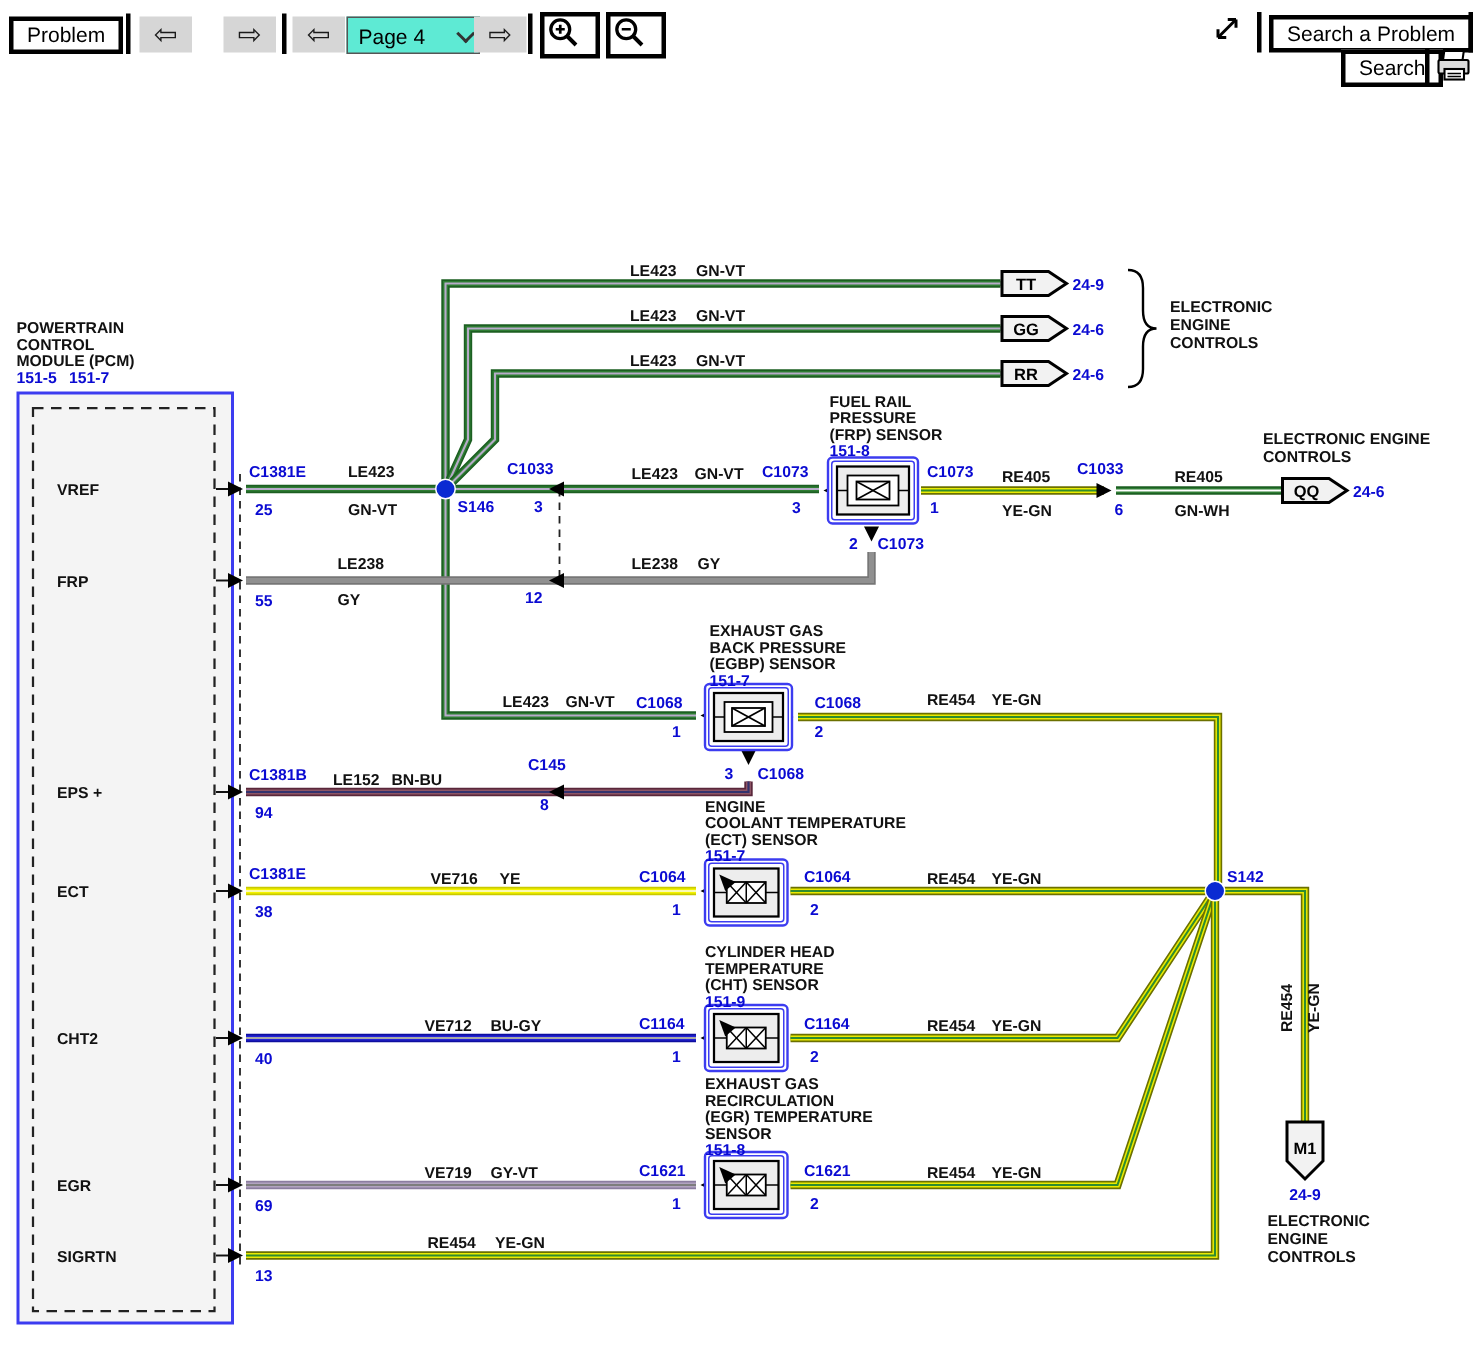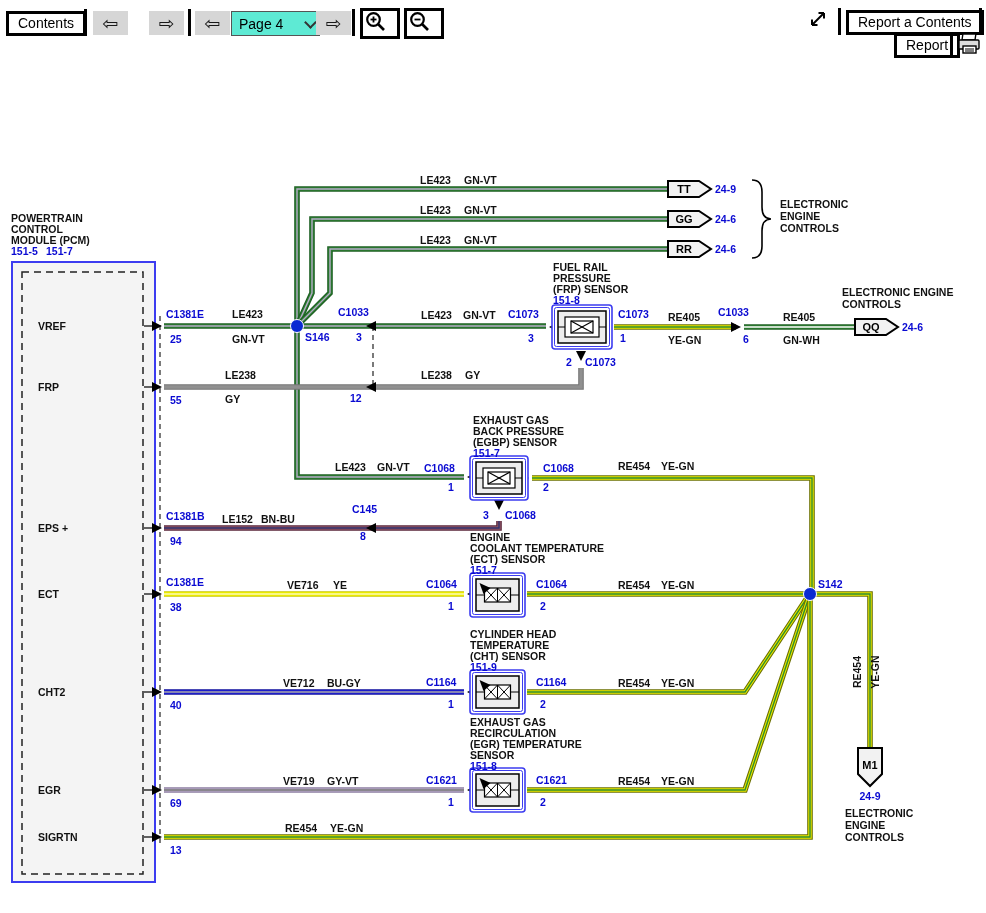--- a/index.html
+++ b/index.html
@@ -310,21 +310,21 @@
       <text x="536" y="686" class="b" text-anchor="start">C1164</text>
       <text x="540" y="708" class="b" text-anchor="start">2</text>
       <text x="426" y="784" class="b" text-anchor="start">C1621</text>
       <text x="448" y="806" class="b" text-anchor="start">1</text>
       <text x="536" y="784" class="b" text-anchor="start">C1621</text>
       <text x="540" y="806" class="b" text-anchor="start">2</text>
     </svg>
 
   <div class="toolbar">
 
-    <button class="btn3 abs" style="left:6px;top:11px;border-width:3px;">Contents</button>
+    <button class="btn3 abs" style="left:6px;top:11px;border-width:3px;">Problem</button>
     <div class="sep abs" style="left:84px;top:9px;"></div>
 
     <button class="arrowbtn abs" style="left:93px;top:11px;"><span>⇦</span></button>
     <button class="arrowbtn abs" style="left:149px;top:11px;"><span>⇨</span></button>
     <div class="sep abs" style="left:188px;top:9px;"></div>
 
     <button class="arrowbtn abs" style="left:195px;top:11px;"><span>⇦</span></button>
     <div class="pagesel abs" style="left:231px;top:11px;">
       <span>Page 4</span>
       <span class="chev"></span>
@@ -349,24 +349,24 @@
     </button>
 
     <button class="iconbtn abs" style="left:808px;top:9px;">
       <svg width="20" height="20" viewBox="0 0 20 20">
         <line x1="4" y1="16" x2="16" y2="4" stroke="#000" stroke-width="2"></line>
         <path d="M16 4 L10.5 4 M16 4 L16 9.5" stroke="#000" stroke-width="2" fill="none"></path>
         <path d="M4 16 L9.5 16 M4 16 L4 10.5" stroke="#000" stroke-width="2" fill="none"></path>
       </svg>
     </button>
     <div class="sep abs" style="left:838px;top:8px;"></div>
-    <button class="btn3 abs" style="left:846px;top:10px;">Report a Contents</button>
+    <button class="btn3 abs" style="left:846px;top:10px;">Search a Problem</button>
     <div class="sep abs" style="left:979px;top:8px;"></div>
 
-    <button class="btn3 abs" style="left:894px;top:33px;">Report</button>
+    <button class="btn3 abs" style="left:894px;top:33px;">Search</button>
     <div class="sep abs" style="left:950px;top:32px;height:24px;"></div>
     <button class="iconbtn abs" style="left:957px;top:33px;">
       <svg width="26" height="22" viewBox="0 0 26 22">
         <rect x="6" y="1" width="13" height="6" fill="#fff" stroke="#000" stroke-width="1.4" transform="skewX(-8)"></rect>
         <rect x="2" y="7" width="20" height="9" rx="1" fill="#dcdcdc" stroke="#000" stroke-width="1.4"></rect>
         <rect x="6" y="13" width="13" height="7" fill="#fff" stroke="#000" stroke-width="1.4"></rect>
         <line x1="8" y1="16" x2="17" y2="16" stroke="#000" stroke-width="1"></line>
         <line x1="8" y1="18" x2="17" y2="18" stroke="#000" stroke-width="1"></line>
       </svg>
     </button>

